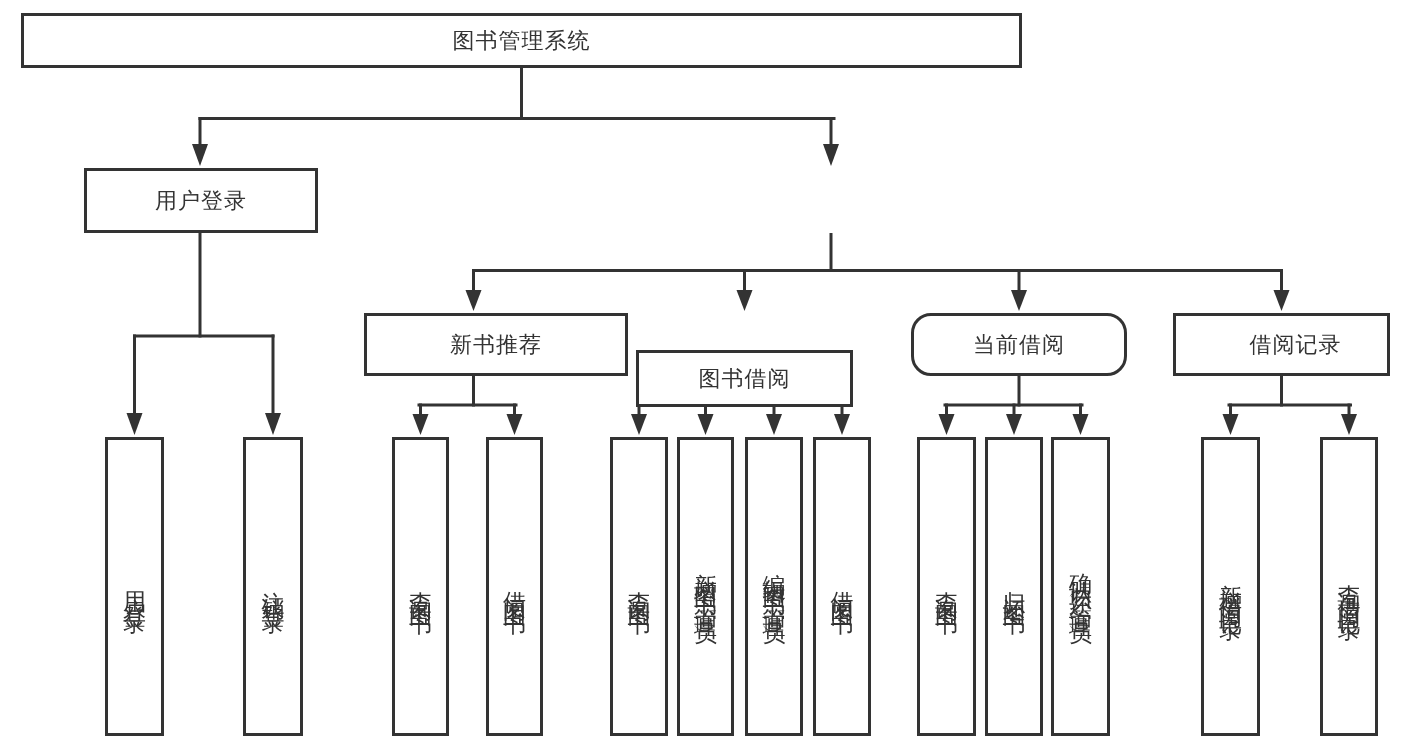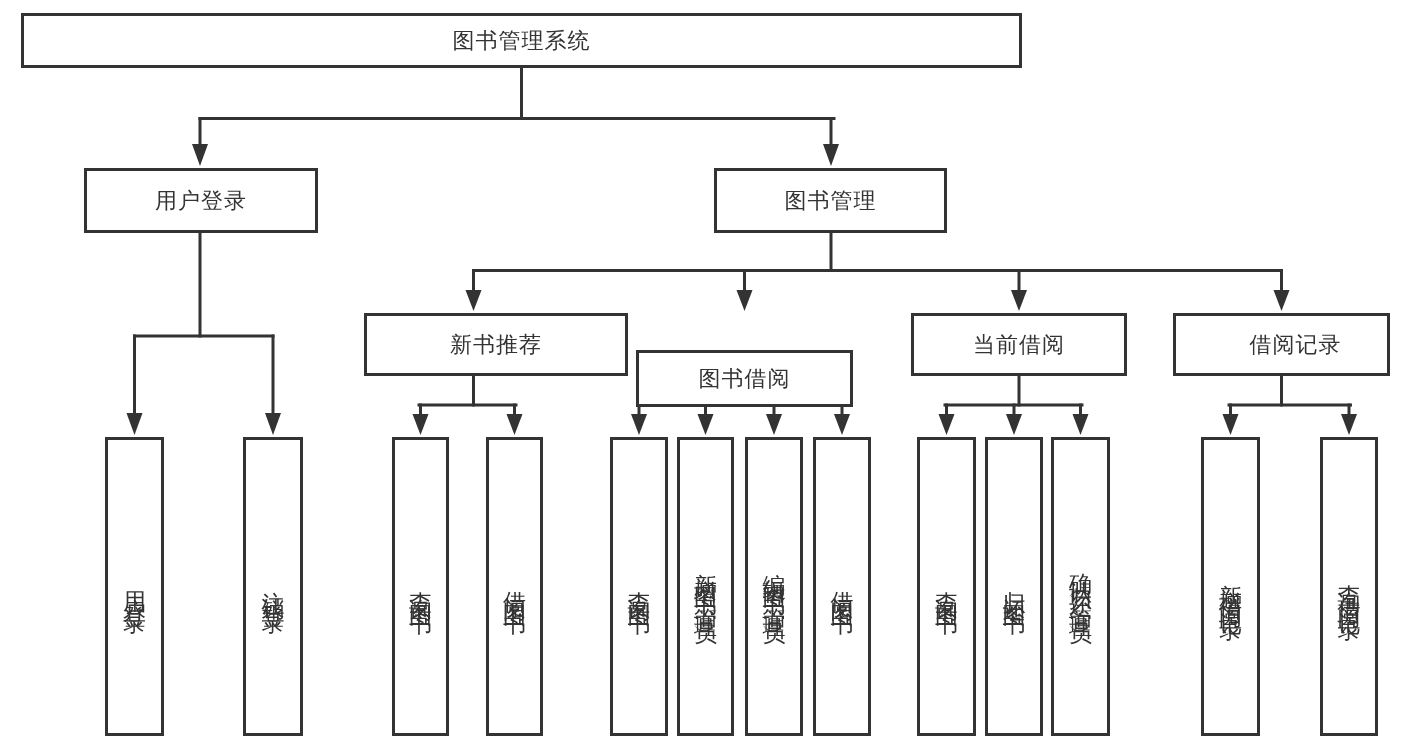--- a/index.html
+++ b/index.html
@@ -131,31 +131,28 @@
     </g>
   </svg>
 
   <div class="node" style="left:21px;top:13px;width:1001px;height:55px;">
     <span class="htext">图书管理系统</span>
   </div>
 
   <div class="node" style="left:84px;top:168px;width:234px;height:65px;">
     <span class="htext">用户登录</span>
   </div>
-  <div class="node" style="left:714px;top:168px;width:233px;height:65px;">
-    <span class="htext">图书管理</span>
-  </div>
 
   <div class="node" style="left:364px;top:313px;width:264px;height:63px;">
     <span class="htext">新书推荐</span>
   </div>
   <div class="node" style="left:636px;top:313px;width:217px;height:57px;margin-top:37px;">
     <span class="htext">图书借阅</span>
   </div>
-  <div class="node" style="left:911px;top:313px;width:216px;height:63px;">
+  <div class="node" style="left:911px;top:313px;width:216px;height:63px;border-radius:20px;">
     <span class="htext">当前借阅</span>
   </div>
   <div class="node" style="left:1173px;top:313px;width:217px;height:63px;padding-left:28px;">
     <span class="htext">借阅记录</span>
   </div>
 
   <div class="node" style="left:105px;top:437px;width:59px;height:299px;">
     <span class="vtext">用户登录</span>
   </div>
   <div class="node" style="left:243px;top:437px;width:60px;height:299px;">

